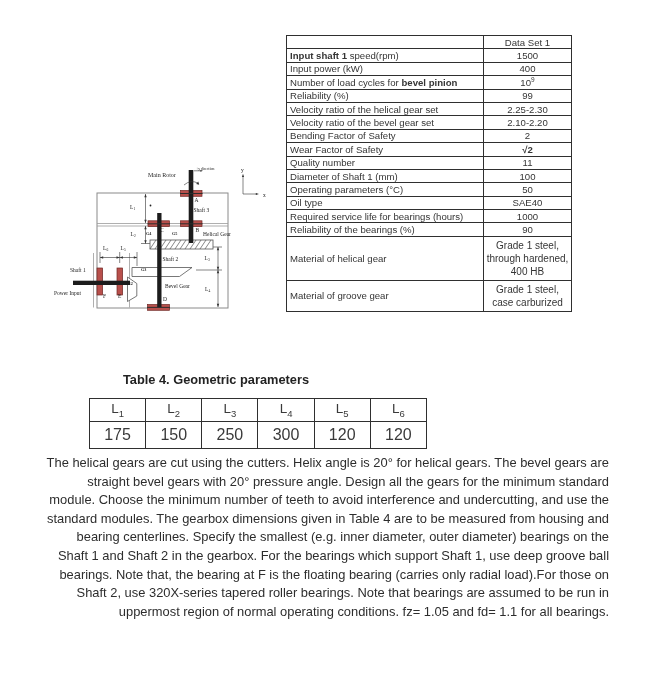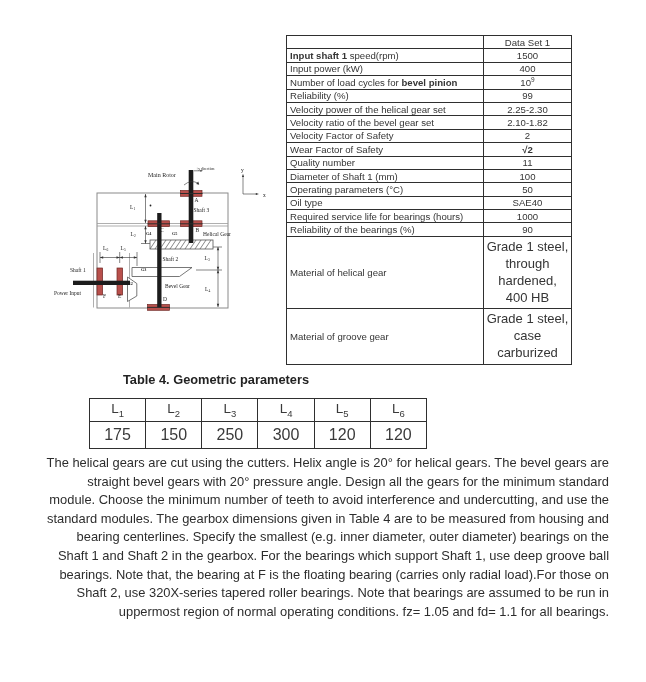--- a/index.html
+++ b/index.html
@@ -13,21 +13,21 @@
     position:absolute; left:286px; top:35px;
     border-collapse:collapse; table-layout:fixed; width:275px;
     font-size:9.6px; color:#353535;
   }
   .params-table td {
     border:1px solid #2f2f2f; padding:0 3px; height:12.4px;
     line-height:1.15; vertical-align:middle; overflow:hidden;
   }
   .params-table td.lbl { width:190px; text-align:left; }
   .params-table td.val { width:81px; text-align:center;margin-top:9px; }
-  .params-table td.small-val { font-size:13px; line-height:1.3; padding:2px; height:auto; }
+  .params-table td.small-val { font-size:10px; line-height:1.3; padding:2px; height:auto; }
   .params-table sup { font-size:6.5px; }
   .bold { font-weight:bold; }
 
   
   .table4 { position:absolute; left:47px; top:362px; width:338px; }
   .table4-caption {
     text-align:center; font-weight:bold; font-size:12.8px; color:#232323;
     margin:10px 0 11px 0;
   }
   .table4 table {
@@ -182,29 +182,29 @@
     </tr>
     <tr>
       <td class="lbl"><span>Number of load cycles for </span><span class="bold">bevel pinion</span></td>
       <td class="val"><span>10</span><sup>9</sup></td>
     </tr>
     <tr>
       <td class="lbl">Reliability (%)</td>
       <td class="val">99</td>
     </tr>
     <tr>
-      <td class="lbl">Velocity power of the helical gear set</td>
+      <td class="lbl">Velocity ratio of the helical gear set</td>
       <td class="val">2.25-2.30</td>
     </tr>
     <tr>
       <td class="lbl">Velocity ratio of the bevel gear set</td>
-      <td class="val">2.10-1.82</td>
-    </tr>
-    <tr>
-      <td class="lbl">Velocity Factor of Safety</td>
+      <td class="val">2.10-2.20</td>
+    </tr>
+    <tr>
+      <td class="lbl">Bending Factor of Safety</td>
       <td class="val">2</td>
     </tr>
     <tr>
       <td class="lbl">Wear Factor of Safety</td>
       <td class="val bold">√2</td>
     </tr>
     <tr>
       <td class="lbl">Quality number</td>
       <td class="val">11</td>
     </tr>

